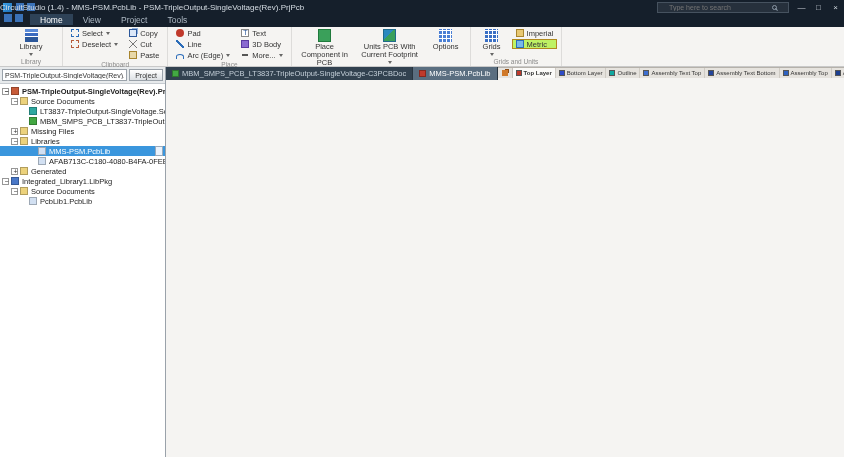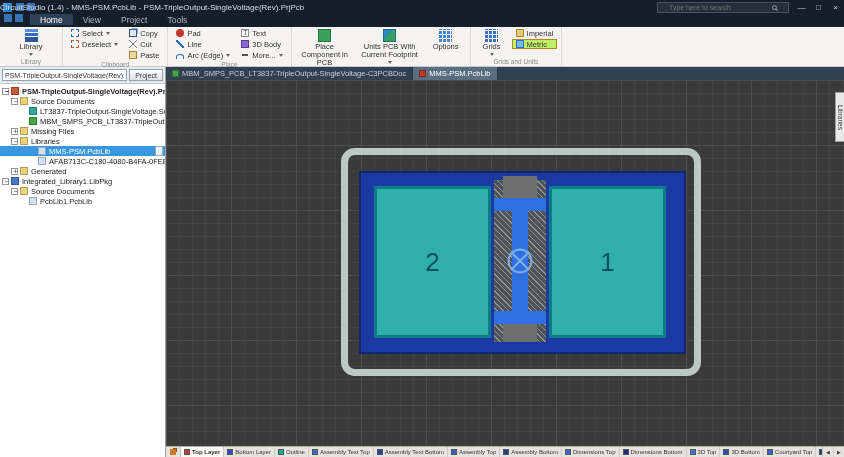--- a/index.html
+++ b/index.html
@@ -58,21 +58,21 @@
 .mi-3d{background:#8a6ad0;border:1px solid #5a3aa0}
 .mi-more{background:radial-gradient(circle 1px at 2px 4px,#555 1px,transparent 1.4px),radial-gradient(circle 1px at 4px 4px,#555 1px,transparent 1.4px),radial-gradient(circle 1px at 6px 4px,#555 1px,transparent 1.4px)}
 .mi-imperial{background:#e8c872;border:1px solid #a8852e}
 .mi-metric{background:#78b8e8;border:1px solid #2b6cb8}
 .mi-ref{background:#4a7fd4;transform:rotate(45deg) scale(.8)}
 .mi-jump{background:linear-gradient(0deg,#3aa05a 0 3px,transparent 3px),linear-gradient(90deg,transparent 0 3px,#2b6cb8 3px 6px,transparent 6px)}
 
 
 .main{flex:1;display:flex;min-height:0}
 .left{width:166px;background:#eef0f2;border-right:1px solid #9aa2aa;display:flex;flex-direction:column;flex:none}
-.right{flex:1;display:flex;flex-direction:column;min-width:0}
+.right{flex:1;display:flex;min-width:0}
 
 
 .phead{height:13px;background:linear-gradient(#fafafa,#dfe3e6);border-bottom:1px solid #b8bec4;display:flex;align-items:center;padding:0 3px;font-size:8px;color:#333;flex:none}
 .phead .sp{flex:1}
 .pico{width:11px;text-align:center;color:#555;font-size:7px;cursor:pointer;display:flex;align-items:center;justify-content:center}
 .pin{width:5px;height:4px;border:1px solid #555;position:relative;display:inline-block}
 .pin::after{content:"";position:absolute;left:1px;bottom:-3px;width:1px;height:3px;background:#555}
 .pfilter{display:flex;padding:2px;gap:2px;background:#e7eaec;border-bottom:1px solid #c6cbd0;flex:none}
 .pfilter input{flex:1;height:12px;border:1px solid #9aa2aa;font-size:7px;padding:0 2px;color:#333;font-family:inherit;min-width:0;background:#fff}
 .pbtn{height:12px;border:1px solid #9aa2aa;background:linear-gradient(#fff,#dde1e5);font-size:7px;padding:0 5px;color:#333;cursor:pointer;font-family:inherit}

